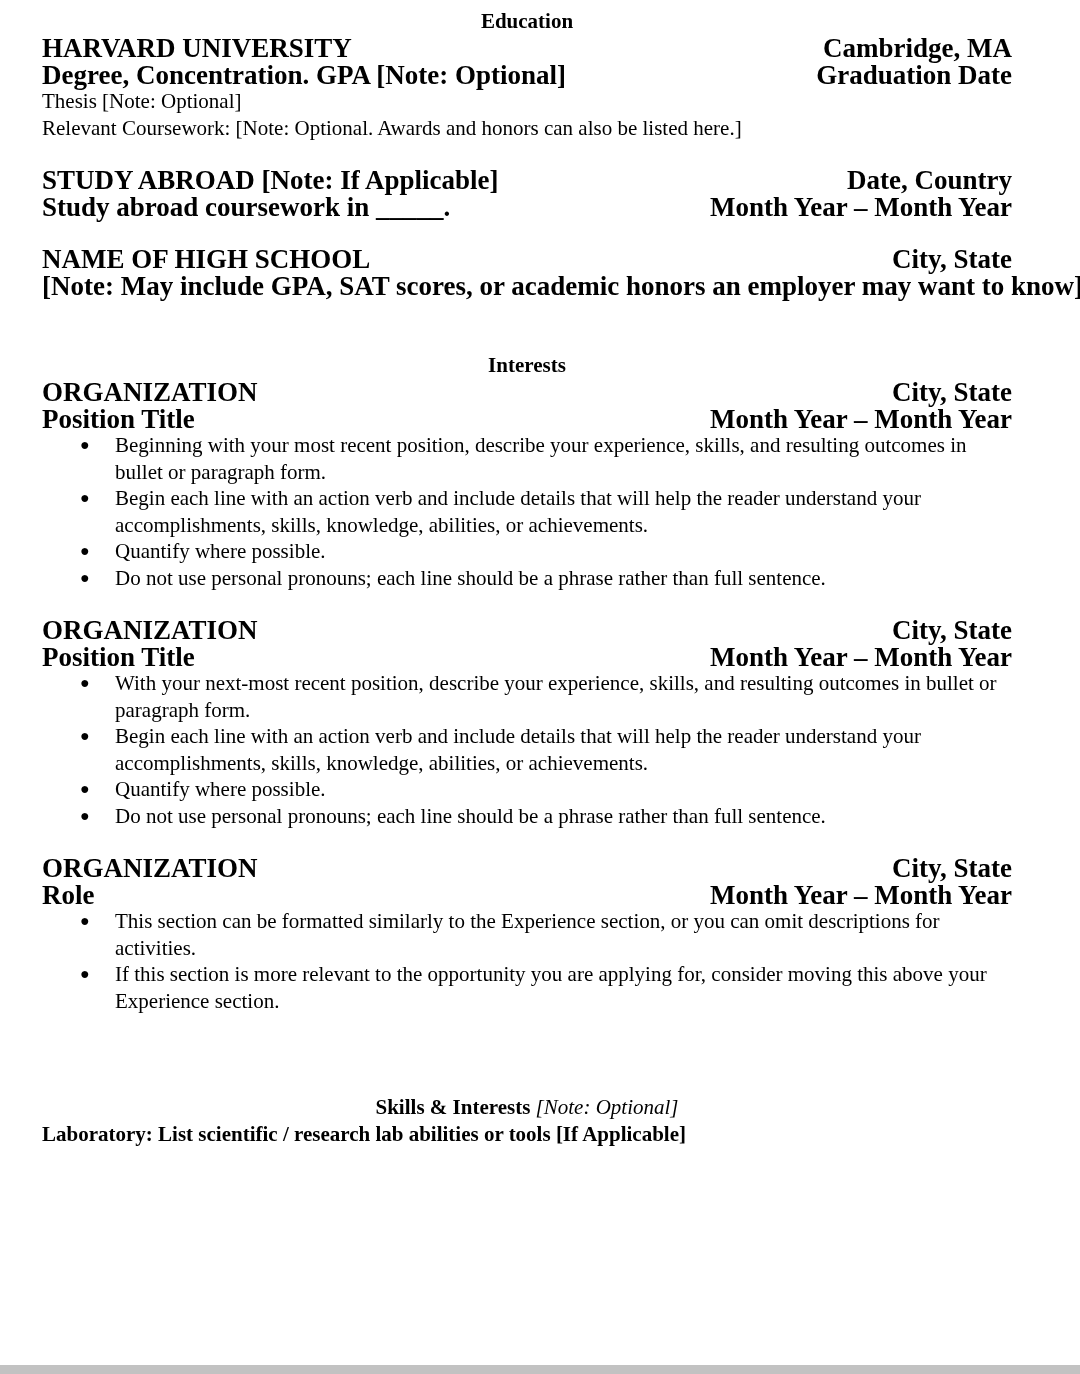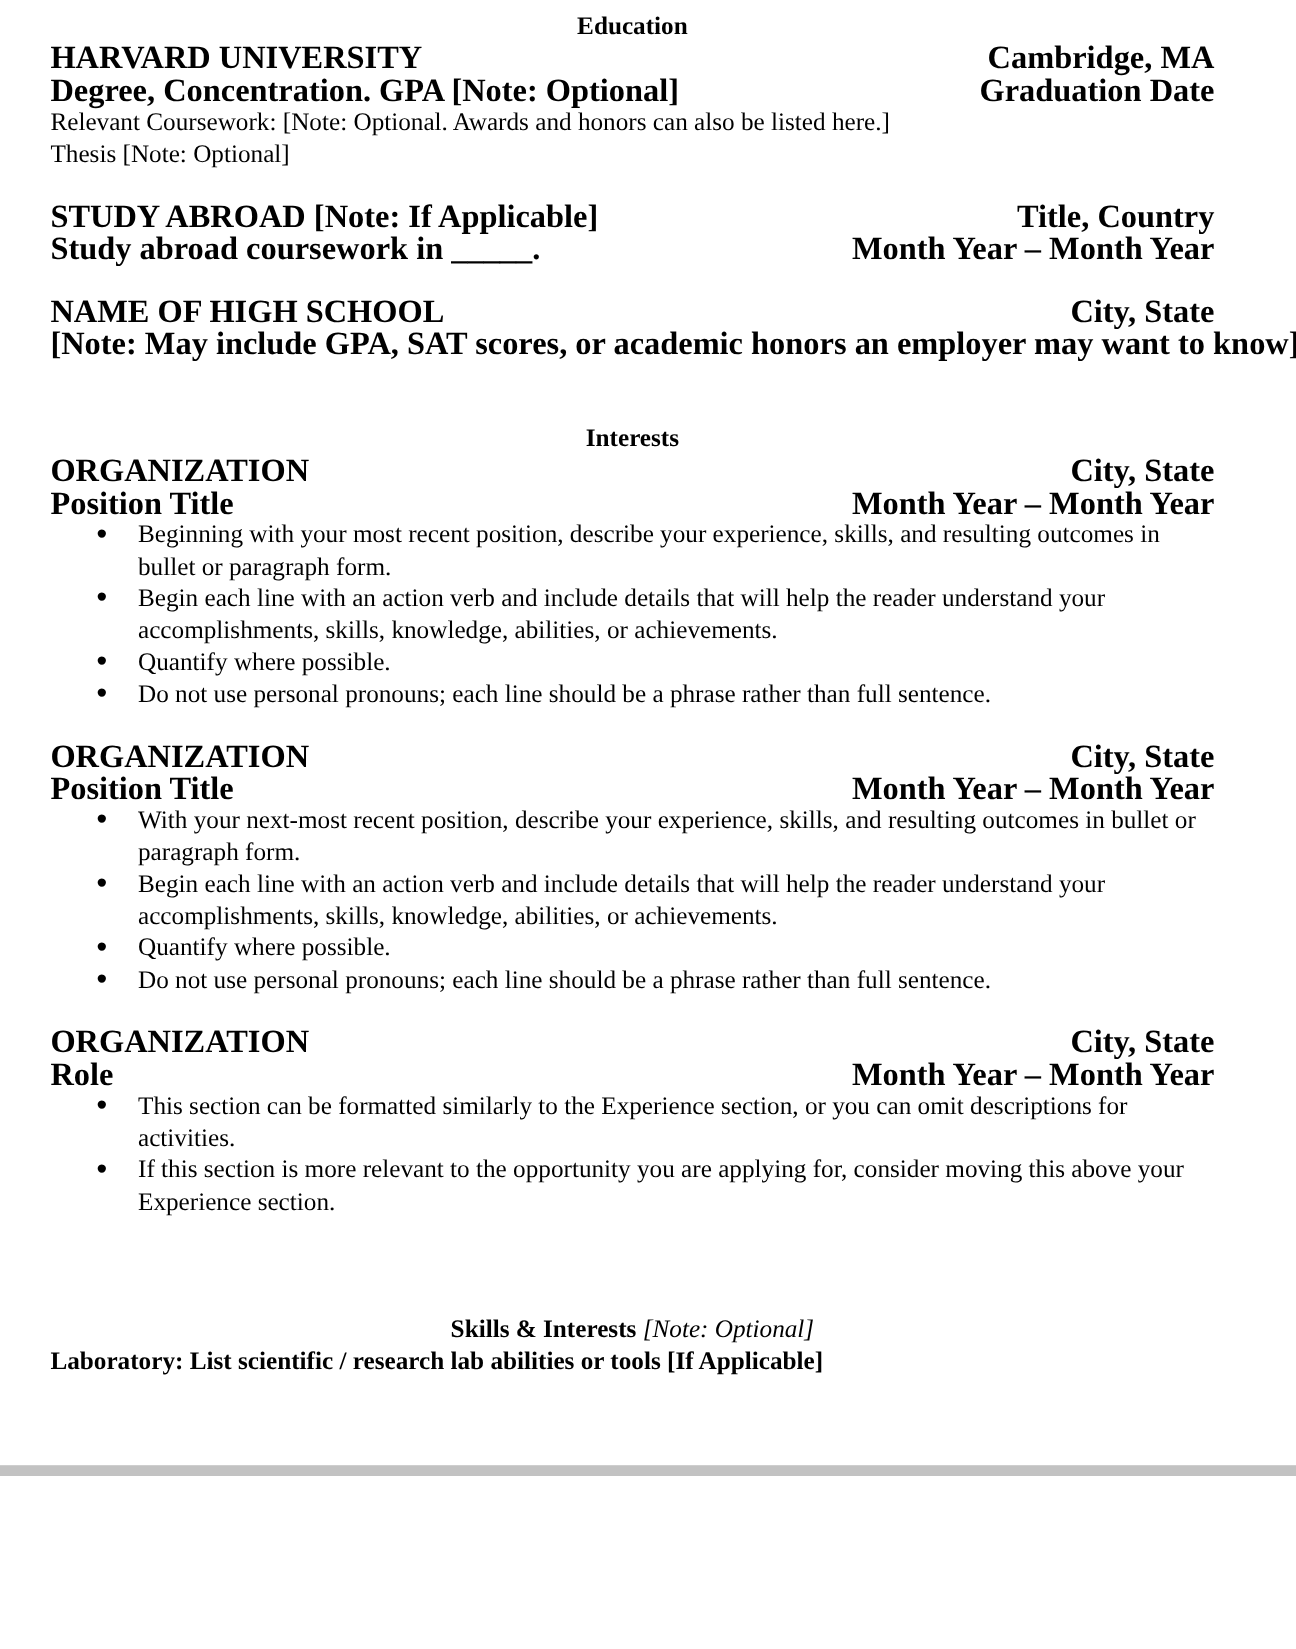--- a/index.html
+++ b/index.html
@@ -7,21 +7,21 @@
     padding: 0;
     background: #ffffff;
   }
   body {
     font-family: "Liberation Serif", "DejaVu Serif", serif;
     color: #000000;
   }
   .page {
     position: relative;
     width: 1080px;
-    height: 1230px;
+    height: 1374px;
     background: #ffffff;
     box-sizing: border-box;
     overflow: hidden;
   }
   .content {
     position: absolute;
     left: 42px;
     top: 0;
     width: 970px;
   }
@@ -108,30 +108,30 @@
 
     <div class="block">
       <div class="row">
         <span class="left bold">HARVARD UNIVERSITY</span>
         <span class="right normal">Cambridge, MA</span>
       </div>
       <div class="row">
         <span class="left normal">Degree, Concentration. GPA [Note: Optional]</span>
         <span class="right normal">Graduation Date</span>
       </div>
+      <div class="line">Thesis [Note: Optional]</div>
       <div class="line">Relevant Coursework: [Note: Optional. Awards and honors can also be listed here.]</div>
-      <div class="line">Thesis [Note: Optional]</div>
     </div>
 
     <div class="spacer-edu-sa"></div>
 
     <div class="block">
       <div class="row">
         <span class="left"><span class="bold">STUDY ABROAD</span><span class="normal"> [Note: If Applicable]</span></span>
-        <span class="right normal">Title, Country</span>
+        <span class="right normal">Date, Country</span>
       </div>
       <div class="row">
         <span class="left normal">Study abroad coursework in _____.</span>
         <span class="right normal">Month Year – Month Year</span>
       </div>
     </div>
 
     <div class="spacer-edu-sa"></div>
 
     <div class="block">

